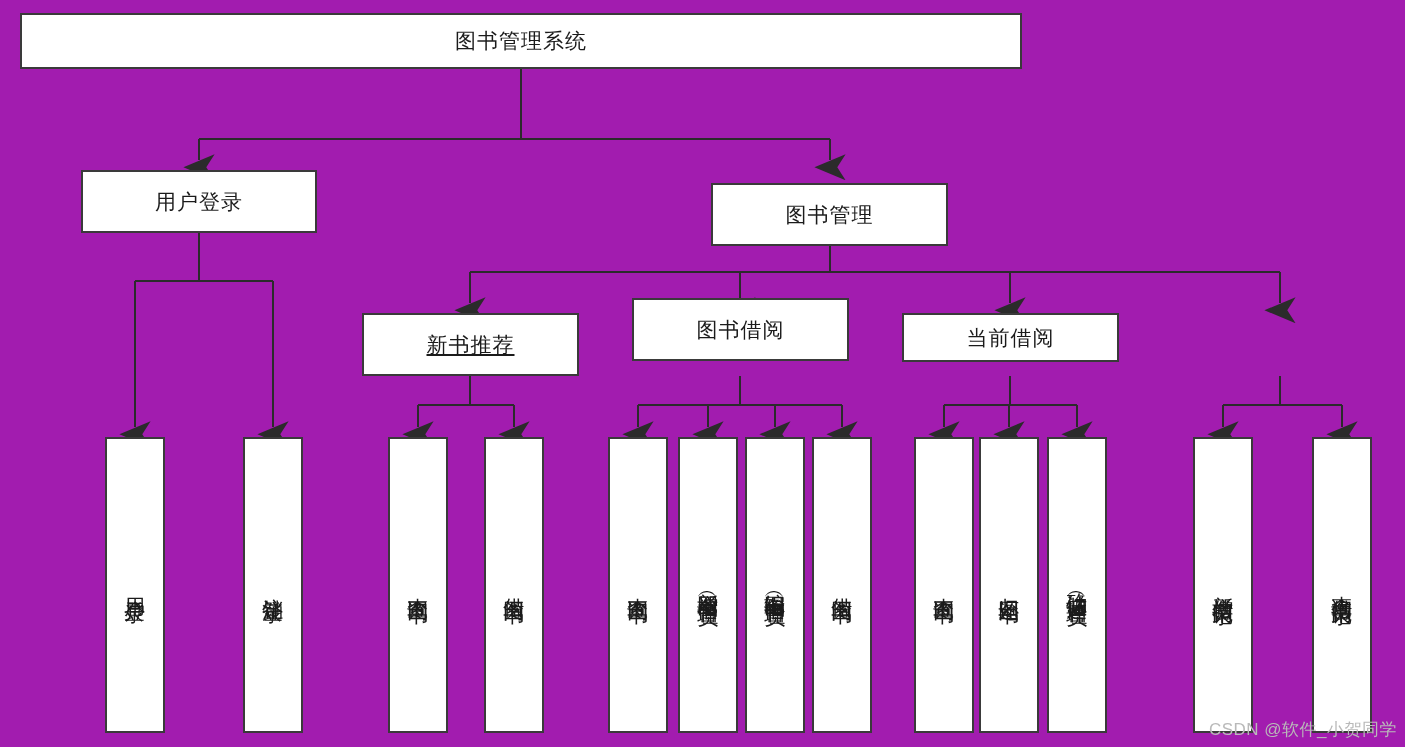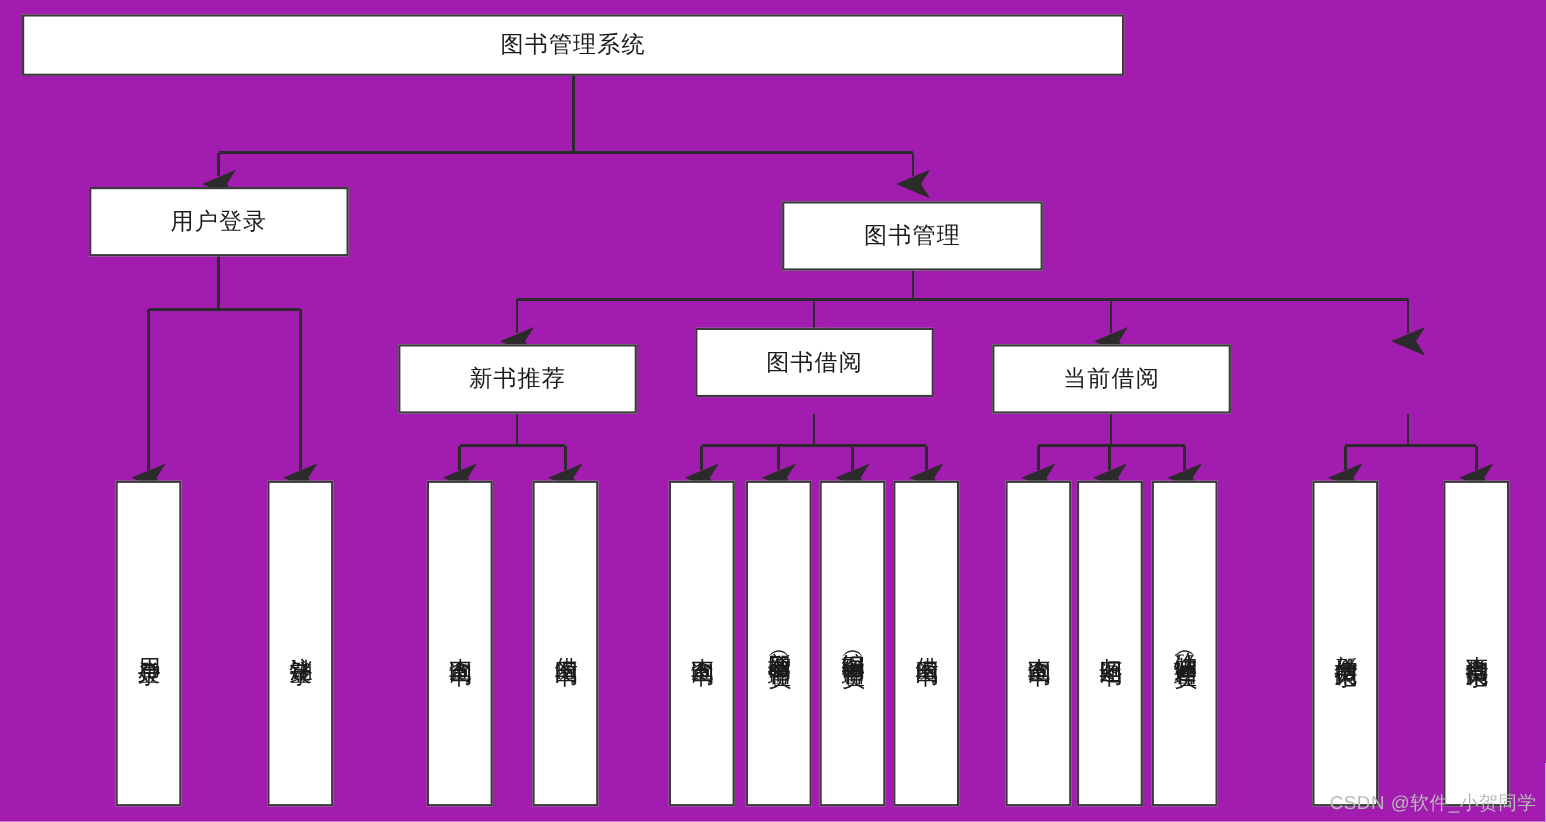--- a/index.html
+++ b/index.html
@@ -127,29 +127,29 @@
   </div>
 
   <div class="node horiz" style="left:81px; top:170px; width:236px; height:63px;">
     <span class="label">用户登录</span>
   </div>
 
   <div class="node horiz" style="left:711px; top:183px; width:237px; height:63px;">
     <span class="label">图书管理</span>
   </div>
 
-  <div class="node horiz" style="left:362px; top:313px; width:217px; height:63px;">
+  <div class="node horiz" style="left:362px; top:313px; width:217px; height:63px;text-decoration:underline;">
     <span class="label">新书推荐</span>
   </div>
 
   <div class="node horiz" style="left:632px; top:298px; width:217px; height:63px;">
     <span class="label">图书借阅</span>
   </div>
 
-  <div class="node horiz" style="left:902px; top:313px; width:217px; height:63px;">
+  <div class="node horiz" style="left:902px; top:313px; width:217px; height:49px;">
     <span class="label">当前借阅</span>
   </div>
 
 
   <div class="node vert" style="left:105px; top:437px; width:60px; height:296px;">
     <span class="label">用户登录</span>
   </div>
 
   <div class="node vert" style="left:243px; top:437px; width:60px; height:296px;">
     <span class="label">注销登录</span>

